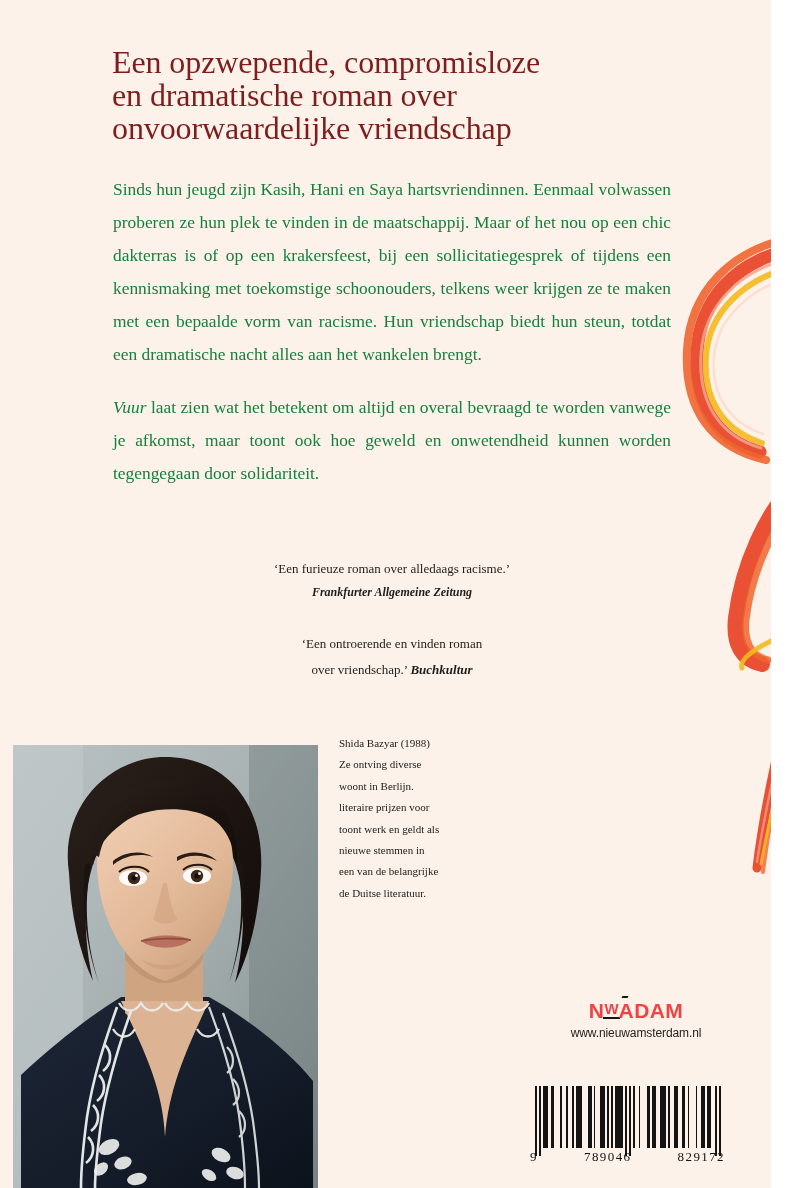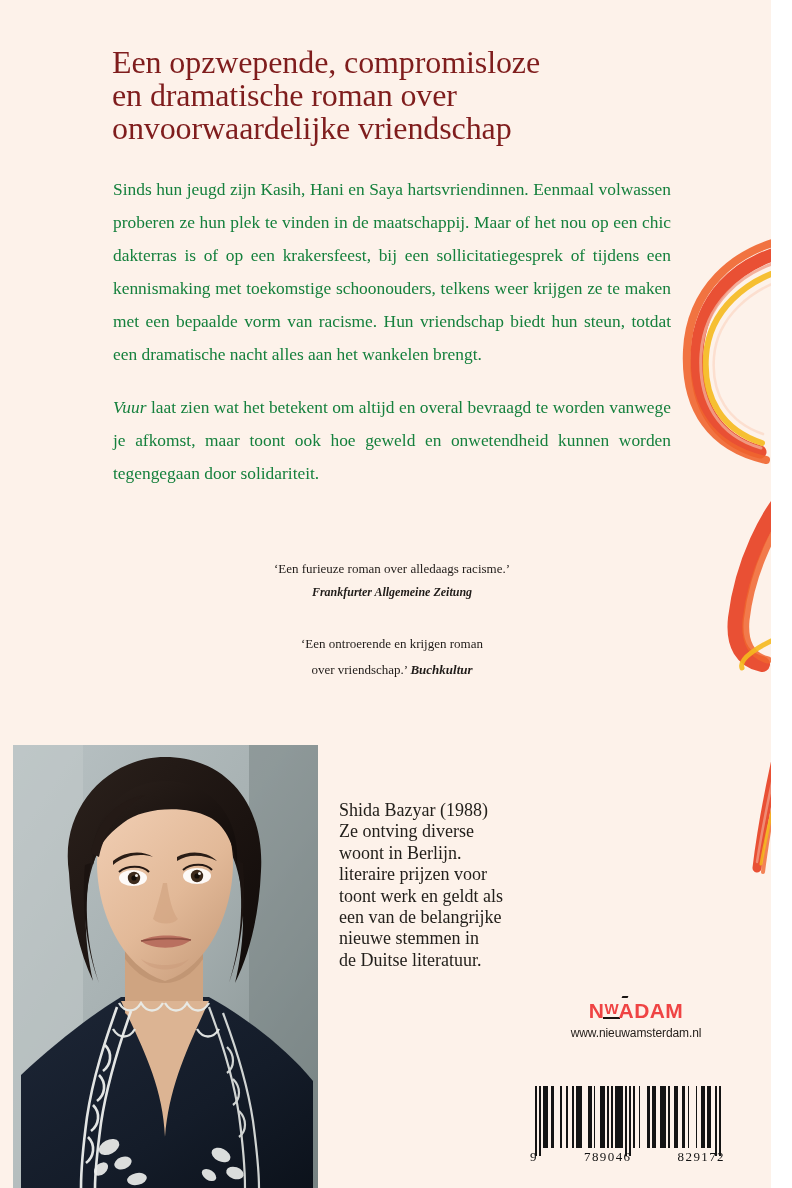--- a/index.html
+++ b/index.html
@@ -108,23 +108,23 @@
     height: 443px;
     overflow: hidden;
     background: #9ca3a5;
   }
   #author-photo svg { display: block; }
 
   
   #author-bio {
     position: absolute;
     left: 339px;
-    top: 800px;
+    top: 733px;
     width: 200px;
-    font-size: 18px;
+    font-size: 11px;
     line-height: 21.4px;
     color: #23201c;
   }
   #author-bio span { display: block; white-space: nowrap; }
 
   
   #publisher {
     position: absolute;
     left: 536px;
     top: 998px;
@@ -248,21 +248,21 @@
     <p>Sinds hun jeugd zijn Kasih, Hani en Saya hartsvriendinnen. Eenmaal volwassen proberen ze hun plek te vinden in de maatschappij. Maar of het nou op een chic dakterras is of op een krakersfeest, bij een sollicitatiegesprek of tijdens een kennismaking met toekomstige schoonouders, telkens weer krijgen ze te maken met een bepaalde vorm van racisme. Hun vriendschap biedt hun steun, totdat een dramatische nacht alles aan het wankelen brengt.</p>
     <p class="last-para"><span class="book-title-italic">Vuur</span><span> laat zien wat het betekent om altijd en overal bevraagd te worden vanwege je afkomst, maar toont ook hoe geweld en onwetendheid kunnen worden tegengegaan door solidariteit.</span></p>
   </div>
 
   <div id="quotes">
     <div class="quote-block">
       <span class="quote-text">‘Een furieuze roman over alledaags racisme.’</span>
       <span class="quote-source">Frankfurter Allgemeine Zeitung</span>
     </div>
     <div class="quote-block">
-      <span class="quote-text">‘Een ontroerende en krijgen roman</span>
+      <span class="quote-text">‘Een ontroerende en vinden roman</span>
       <span class="quote-text"><span>over vriendschap.’</span>
         <span class="quote-inline-source">Buchkultur</span></span>
     </div>
   </div>
 
   <div id="author-photo">
     <svg width="305" height="443" viewBox="0 0 305 443">
       <defs>
         <linearGradient id="bgwall" x1="0" y1="0" x2="1" y2="1">
           <stop offset="0%" stop-color="#b9c2c4"></stop>
@@ -368,22 +368,22 @@
       </g>
     </svg>
   </div>
 
   <div id="author-bio">
     <span>Shida Bazyar (1988)</span>
     <span>Ze ontving diverse</span>
     <span>woont in Berlijn.</span>
     <span>literaire prijzen voor</span>
     <span>toont werk en geldt als</span>
+    <span>nieuwe stemmen in</span>
     <span>een van de belangrijke</span>
-    <span>nieuwe stemmen in</span>
     <span>de Duitse literatuur.</span>
   </div>
 
   <div id="publisher">
     <div id="pub-logo"><span>N</span><span class="logo-w">W</span><span class="logo-acc">A</span><span>DAM</span></div>
     <div id="pub-url">www.nieuwamsterdam.nl</div>
   </div>
 
   <div id="barcode-wrap">
     <div id="barcode-bars">

